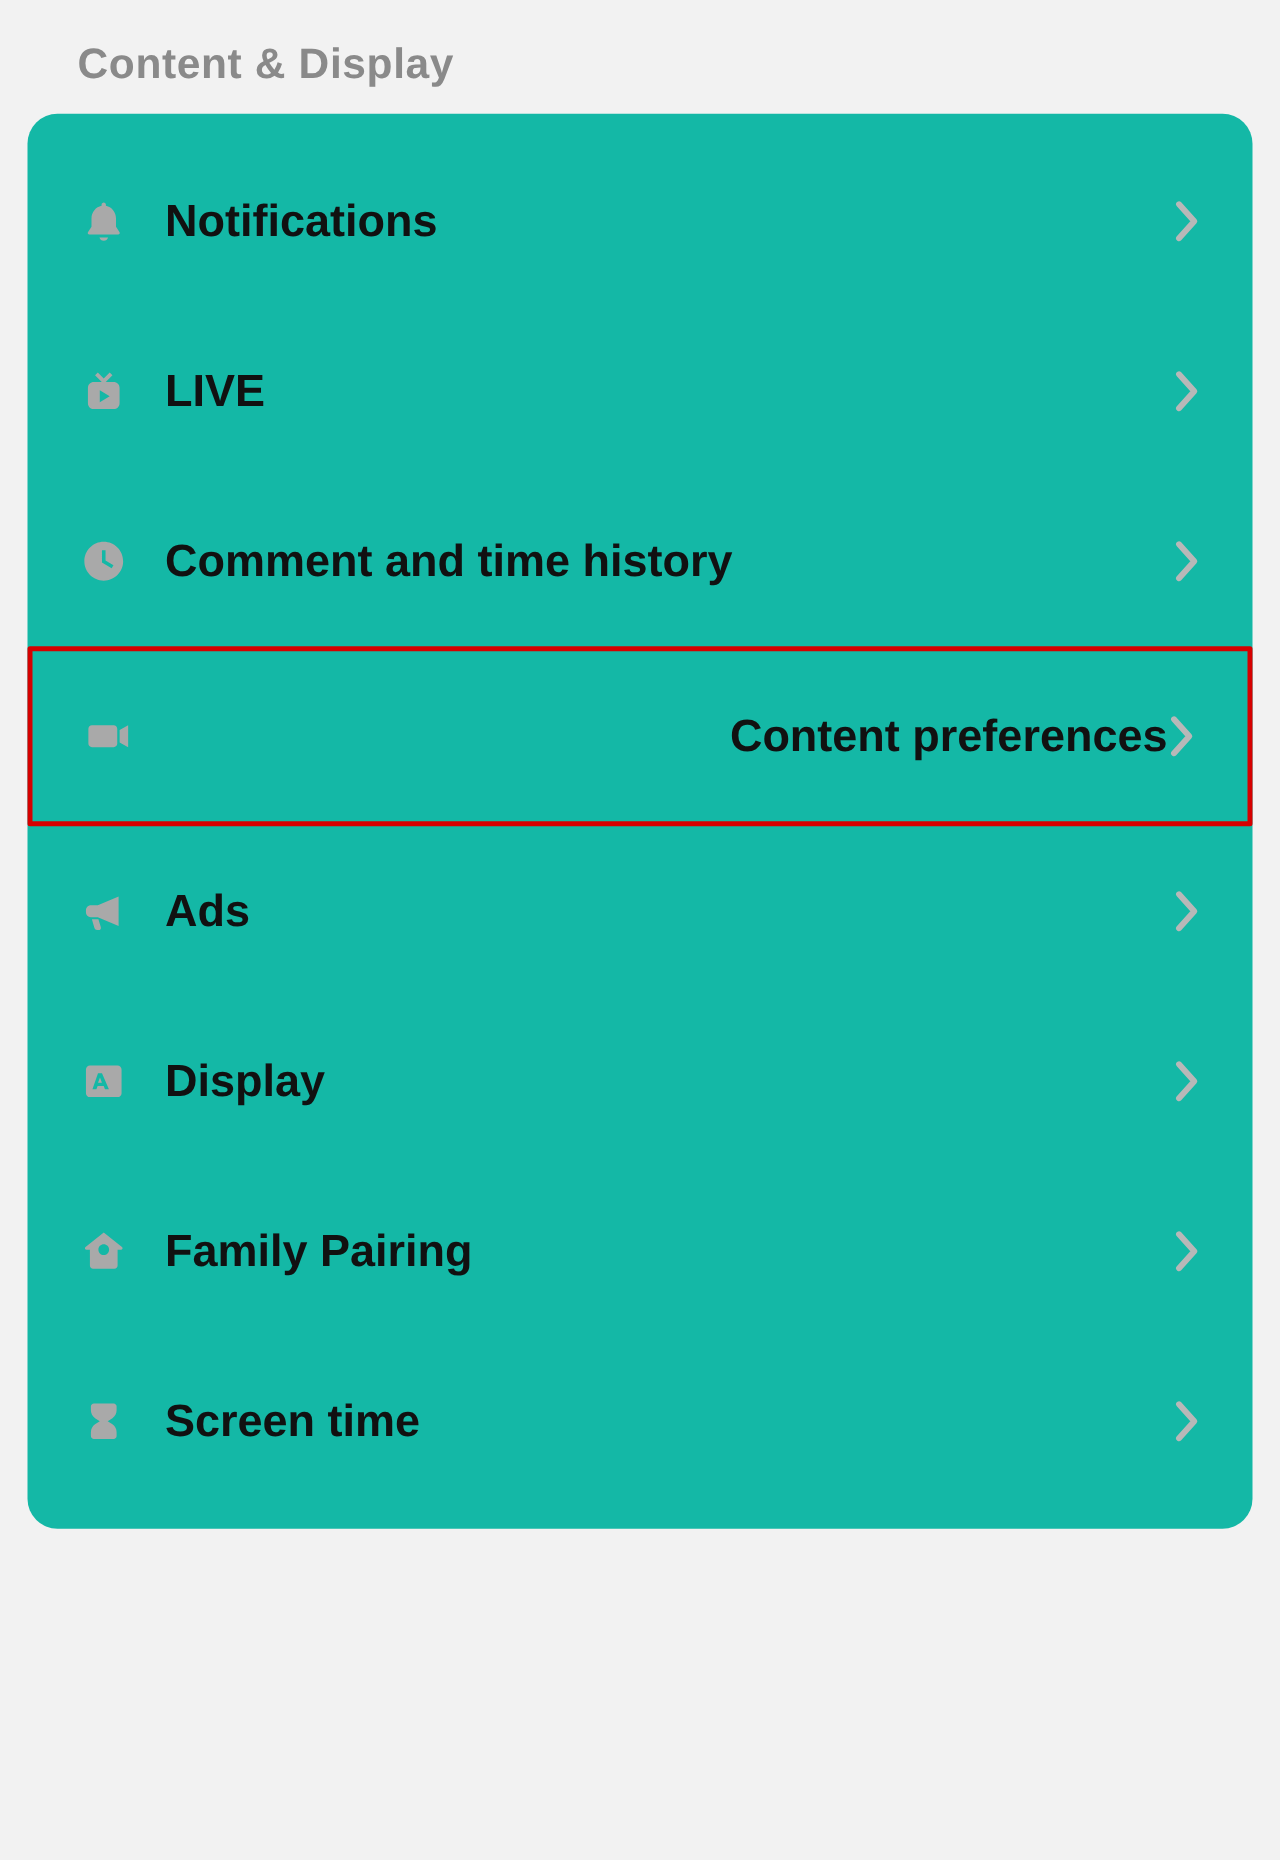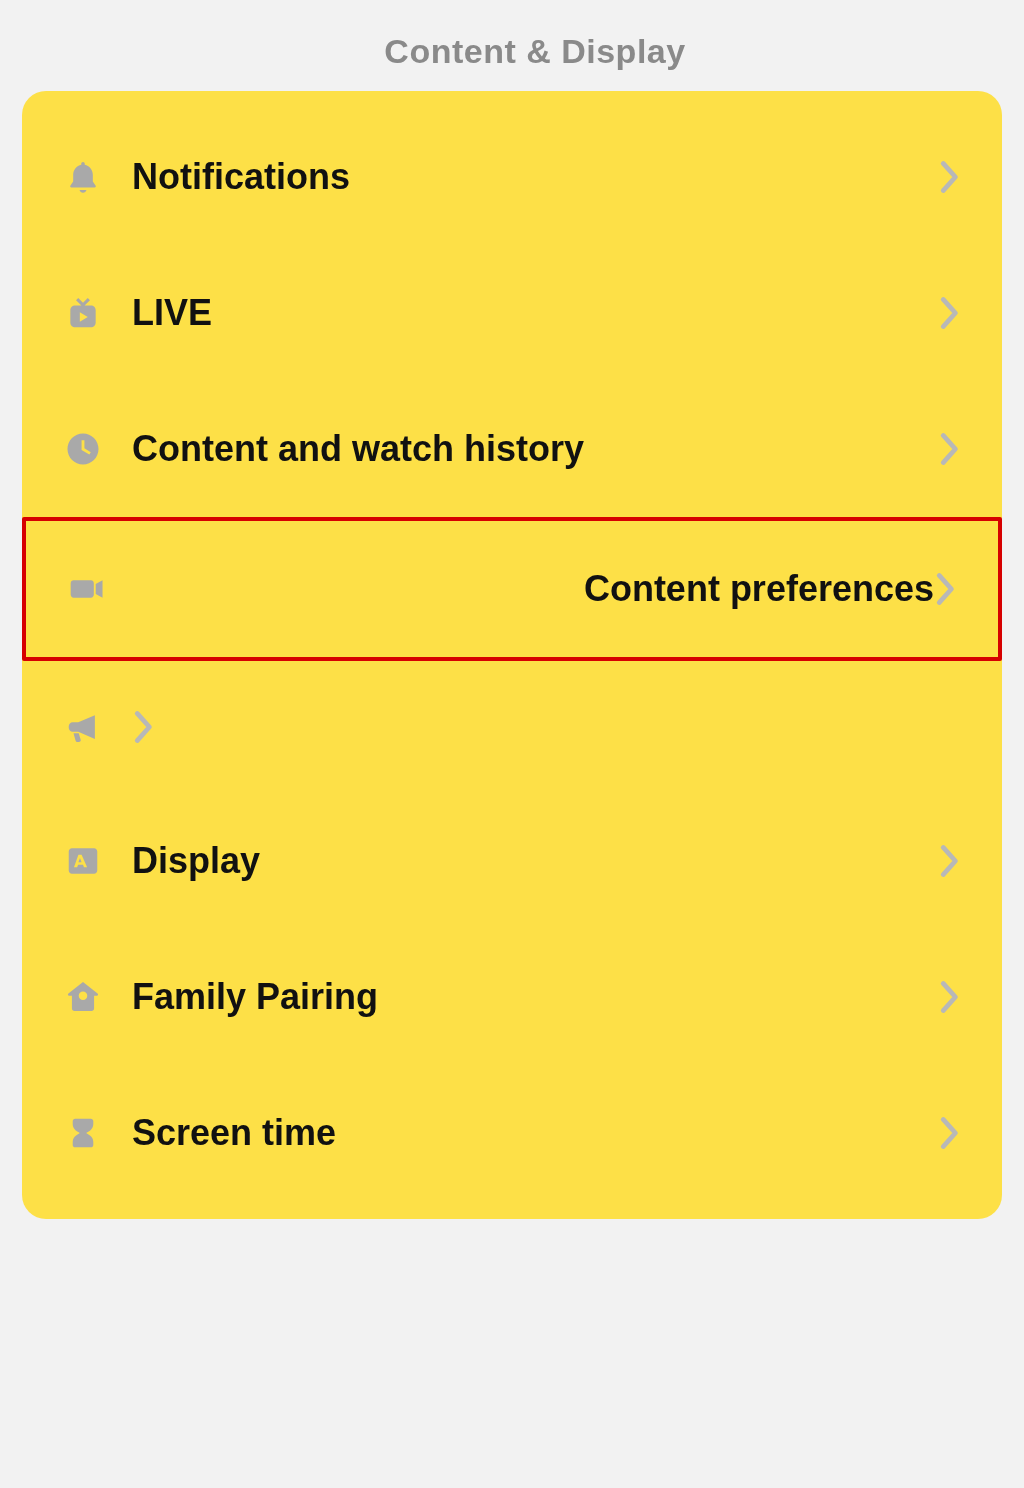--- a/index.html
+++ b/index.html
@@ -9,24 +9,23 @@
       background: #f2f2f2;
       font-family: -apple-system, BlinkMacSystemFont, "Segoe UI", Helvetica, Arial, sans-serif;
       padding: 0;
     }
     .section-header {
       padding: 32px 16px 20px 62px;
       font-size: 34px;
       font-weight: 600;
       color: #8a8a8a;
       letter-spacing: 0.5px;
-      text-align: center;
     }
     .menu-card {
-      background: #fde047;
+      background: #14b8a6;
       margin: 0 22px;
       border-radius: 24px;
       overflow: visible;
       padding-top: 18px;
       padding-bottom: 18px;
     }
     .menu-item {
       display: flex;
       align-items: center;
       padding: 47px 40px 47px 42px;
@@ -108,21 +107,21 @@
         </svg>
     </span>
   </div>
 
   <div class="menu-item">
     <span class="icon-wrap">
       <svg viewBox="0 0 24 24">
           <path d="M12 2.2C6.6 2.2 2.2 6.6 2.2 12S6.6 21.8 12 21.8 21.8 17.4 21.8 12 17.4 2.2 12 2.2zm.9 4.3v5.1l4 2.4-.9 1.5-4.9-2.9V6.5h1.8z"></path>
         </svg>
     </span>
-    <span class="item-label">Content and watch history</span>
+    <span class="item-label">Comment and time history</span>
     <span class="chevron">
       <svg viewBox="0 0 16 28">
           <path d="M3 4 L12 14 L3 24"></path>
         </svg>
     </span>
   </div>
 
   <div class="menu-item highlighted">
     <span class="icon-wrap">
       <svg viewBox="0 0 24 24">
@@ -136,20 +135,21 @@
         </svg>
     </span>
   </div>
 
   <div class="menu-item">
     <span class="icon-wrap">
       <svg viewBox="0 0 24 24">
           <path d="M19.5 4.5v15L9 15H5.5c-1.4 0-2.5-1.1-2.5-2.5v-1c0-1.4 1.1-2.5 2.5-2.5H9l10.5-4.5zM6 16l1.3 4.5c.2.6.7 1 1.3 1h.8c.8 0 1.4-.8 1.1-1.6L9.3 16H6z"></path>
         </svg>
     </span>
+    <span class="item-label">Ads</span>
     <span class="chevron">
       <svg viewBox="0 0 16 28">
           <path d="M3 4 L12 14 L3 24"></path>
         </svg>
     </span>
   </div>
 
   <div class="menu-item">
     <span class="icon-wrap">
       <svg viewBox="0 0 24 24">

